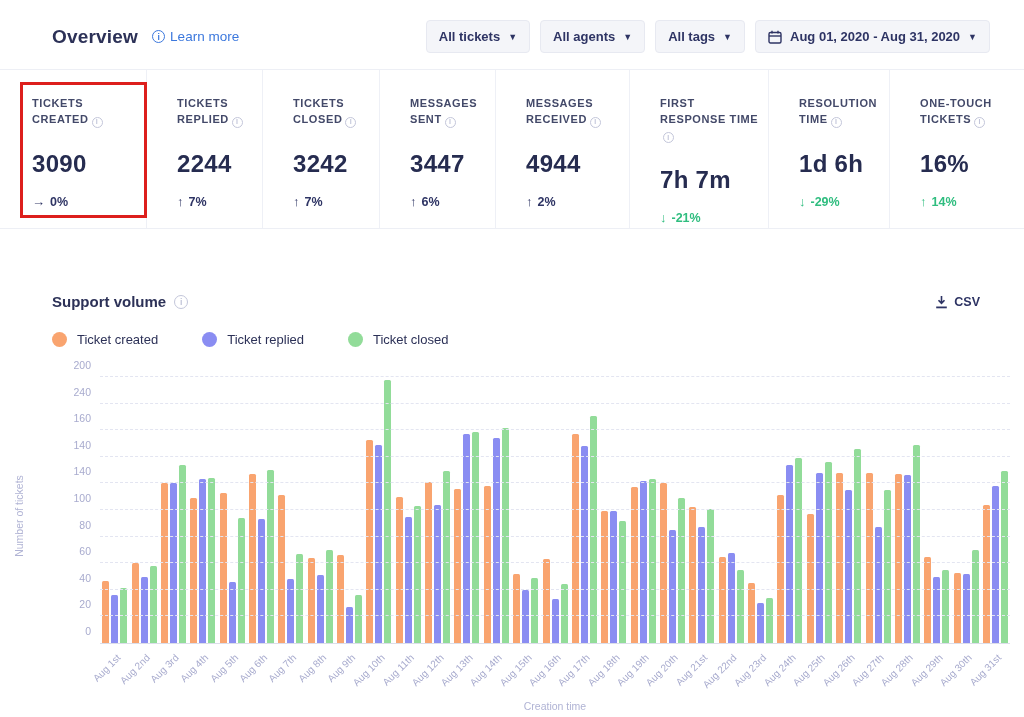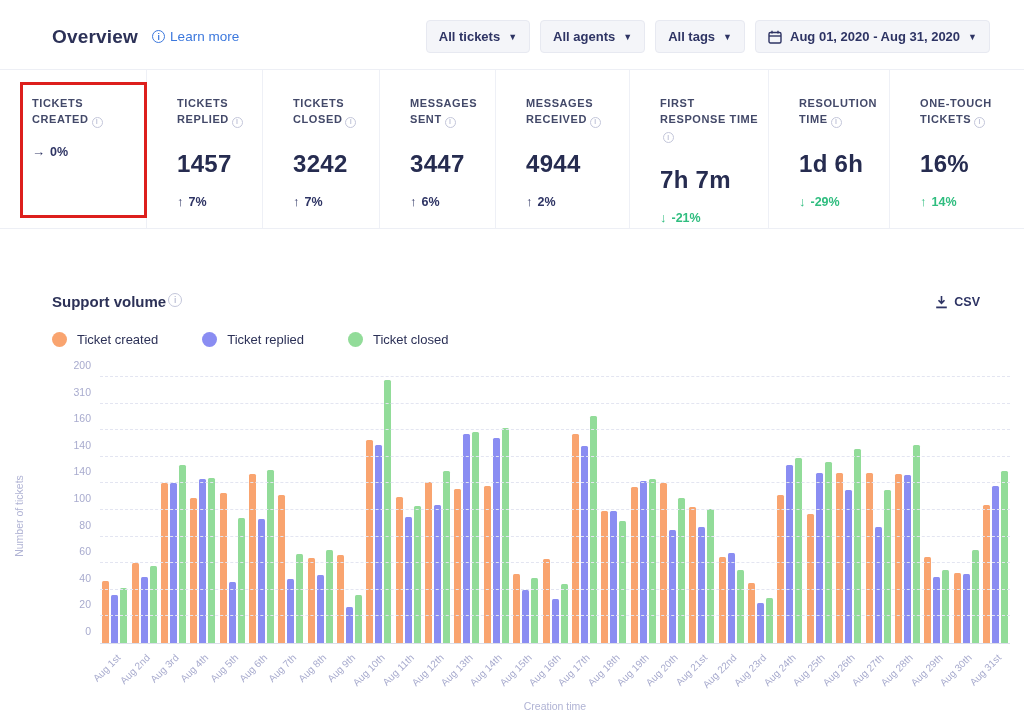--- a/index.html
+++ b/index.html
@@ -45,21 +45,21 @@
     letter-spacing:.3px; }
   .kpi-delta { margin-top:16px; font-size:12.5px; font-weight:bold; color:#2e3464; }
   .kpi-delta .arrow { margin-right:5px; font-size:13px; }
   .kpi-delta.green { color:#2fbd7f; }
   .highlight-box { position:absolute; left:20px; top:12px; width:127px;
     height:136px; border:3px solid #dd1f1c; pointer-events:none; }
 
   
   .section-head { display:flex; align-items:center; justify-content:space-between;
     margin:64px 44px 0 52px; }
-  .section-title-wrap { display:flex; align-items:flex-start; gap:2px; }
+  .section-title-wrap { display:flex; align-items:center; gap:8px; }
   .section-title { font-size:15px; font-weight:bold; color:#2c3157; }
   .section-title-wrap .info-i { width:14px; height:14px; font-size:9px; }
   .csv-btn { display:flex; align-items:center; gap:6px; background:none; border:none;
     font-size:12.5px; font-weight:bold; color:#2e3464; cursor:pointer;
     font-family:"Liberation Sans", sans-serif; }
   .legend { display:flex; align-items:center; gap:44px; margin:22px 0 0 52px; }
   .legend-item { display:flex; align-items:center; gap:10px; font-size:13px;
     color:#2c3157; }
   .legend-dot { width:15px; height:15px; border-radius:50%; }
 
@@ -119,25 +119,26 @@
       <span>Aug 01, 2020 - Aug 31, 2020</span>
       <span class="caret">▼</span>
     </button>
   </div>
 </div>
 
 <div class="kpi-row" id="kpiRow">
   <div class="highlight-box"></div>
 <div class="kpi-card">
       <div class="kpi-label">Tickets created<span class="info-i">i</span></div>
+      <div class="kpi-value">3090</div>
       <div class="kpi-delta"><span class="arrow">→</span>0%</div>
     </div>
     <div class="kpi-card">
       <div class="kpi-label">Tickets replied<span class="info-i">i</span></div>
-      <div class="kpi-value">1457</div>
+      <div class="kpi-value">2244</div>
       <div class="kpi-delta"><span class="arrow">↑</span>7%</div>
     </div>
     <div class="kpi-card">
       <div class="kpi-label">Tickets closed<span class="info-i">i</span></div>
       <div class="kpi-value">3242</div>
       <div class="kpi-delta"><span class="arrow">↑</span>7%</div>
     </div>
     <div class="kpi-card">
       <div class="kpi-label">Messages sent<span class="info-i">i</span></div>
       <div class="kpi-value">3447</div>
@@ -365,21 +366,21 @@
       <div class="ytick" style="bottom: 40%;">80</div>
       <div class="gridline" style="bottom: 50%;"></div>
       <div class="ytick" style="bottom: 50%;">100</div>
       <div class="gridline" style="bottom: 60%;"></div>
       <div class="ytick" style="bottom: 60%;">140</div>
       <div class="gridline" style="bottom: 70%;"></div>
       <div class="ytick" style="bottom: 70%;">140</div>
       <div class="gridline" style="bottom: 80%;"></div>
       <div class="ytick" style="bottom: 80%;">160</div>
       <div class="gridline" style="bottom: 90%;"></div>
-      <div class="ytick" style="bottom: 90%;">310</div>
+      <div class="ytick" style="bottom: 90%;">240</div>
       <div class="gridline" style="bottom: 100%;"></div>
       <div class="ytick" style="bottom: 100%;">200</div>
     </div>
   <div class="xlabels" id="xlabels">
       <div class="xlabel-cell">
         <span>Aug 1st</span>
       </div>
       <div class="xlabel-cell">
         <span>Aug 2nd</span>
       </div>

